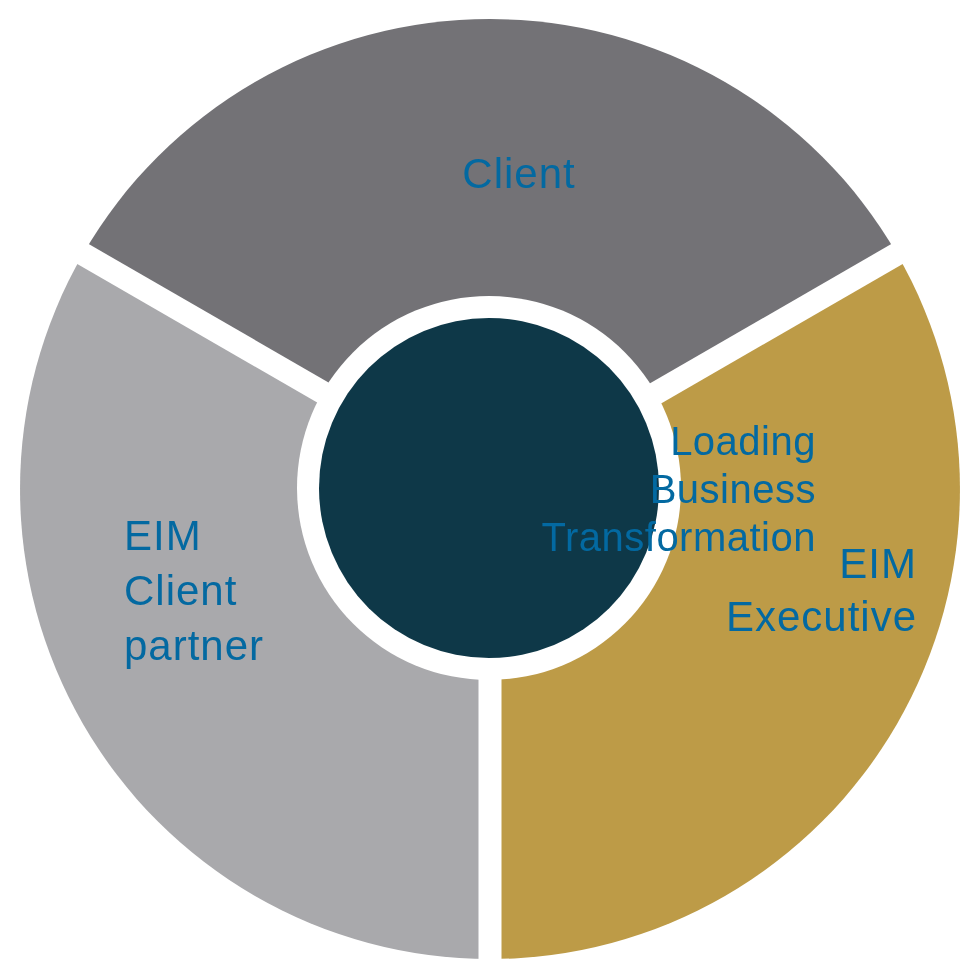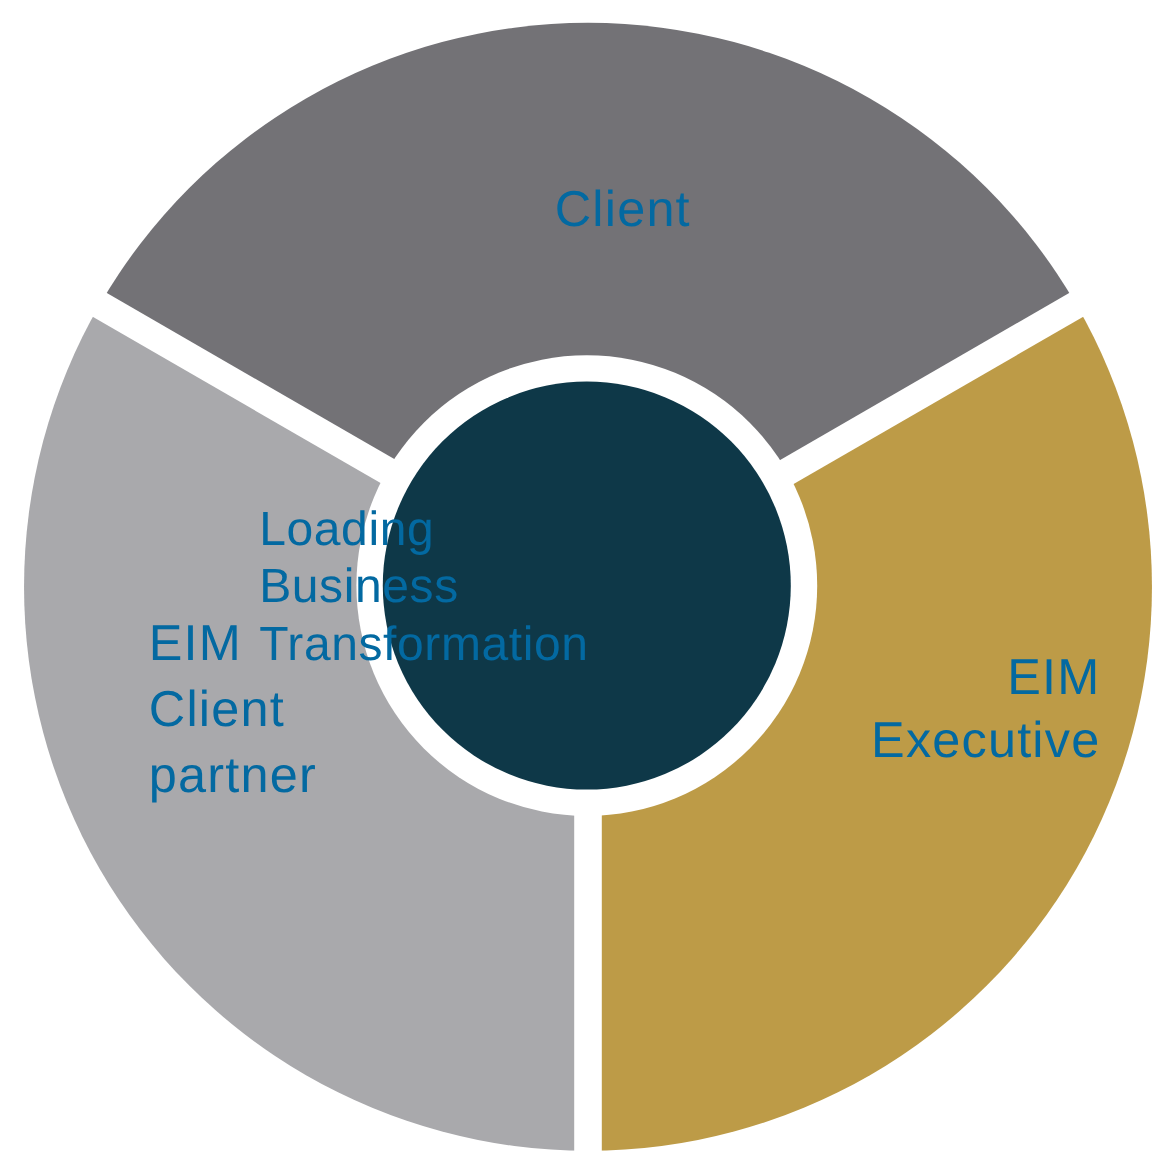--- a/index.html
+++ b/index.html
@@ -51,21 +51,21 @@
     top: 537px;
     width: 300px;
     text-align: right;
     font-size: 42px;
     line-height: 53px;
   }
   .label-center {
     left: 187px;
     top: 417px;
     width: 600px;
-    text-align: left;
+    text-align: right;
     font-size: 40px;
     line-height: 48px;
     letter-spacing: 0.5px;
   }
 </style>
 </head>
 <body>
 
 <div class="canvas">
 

